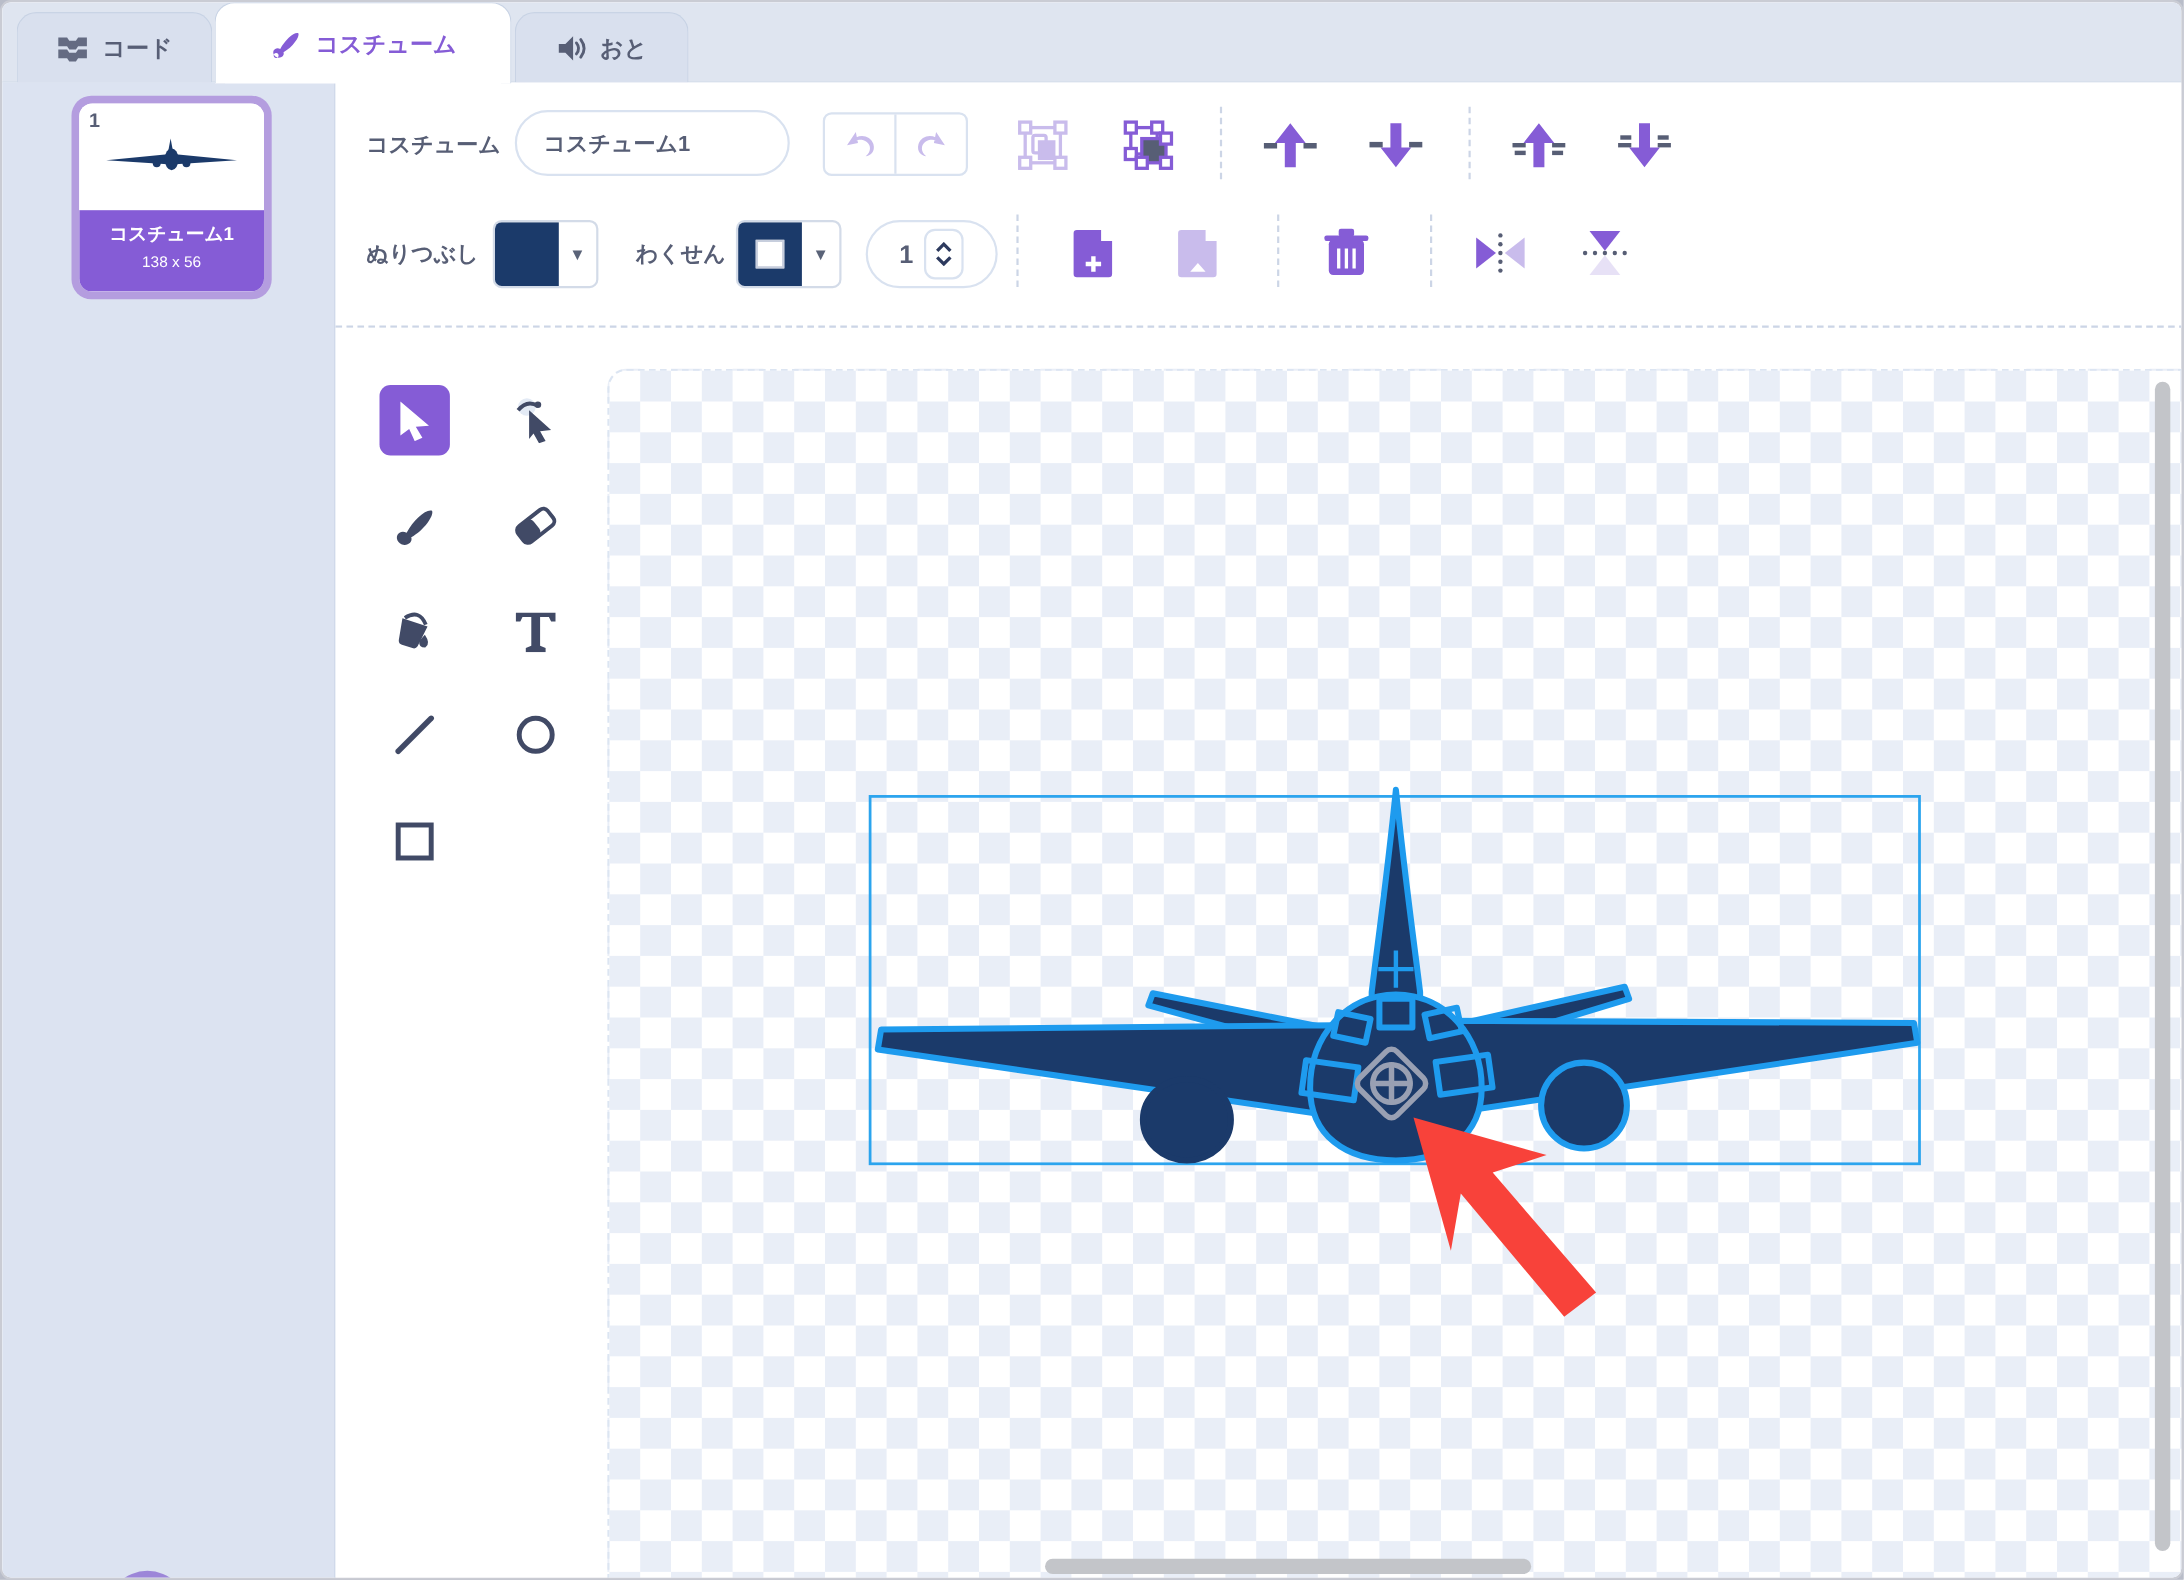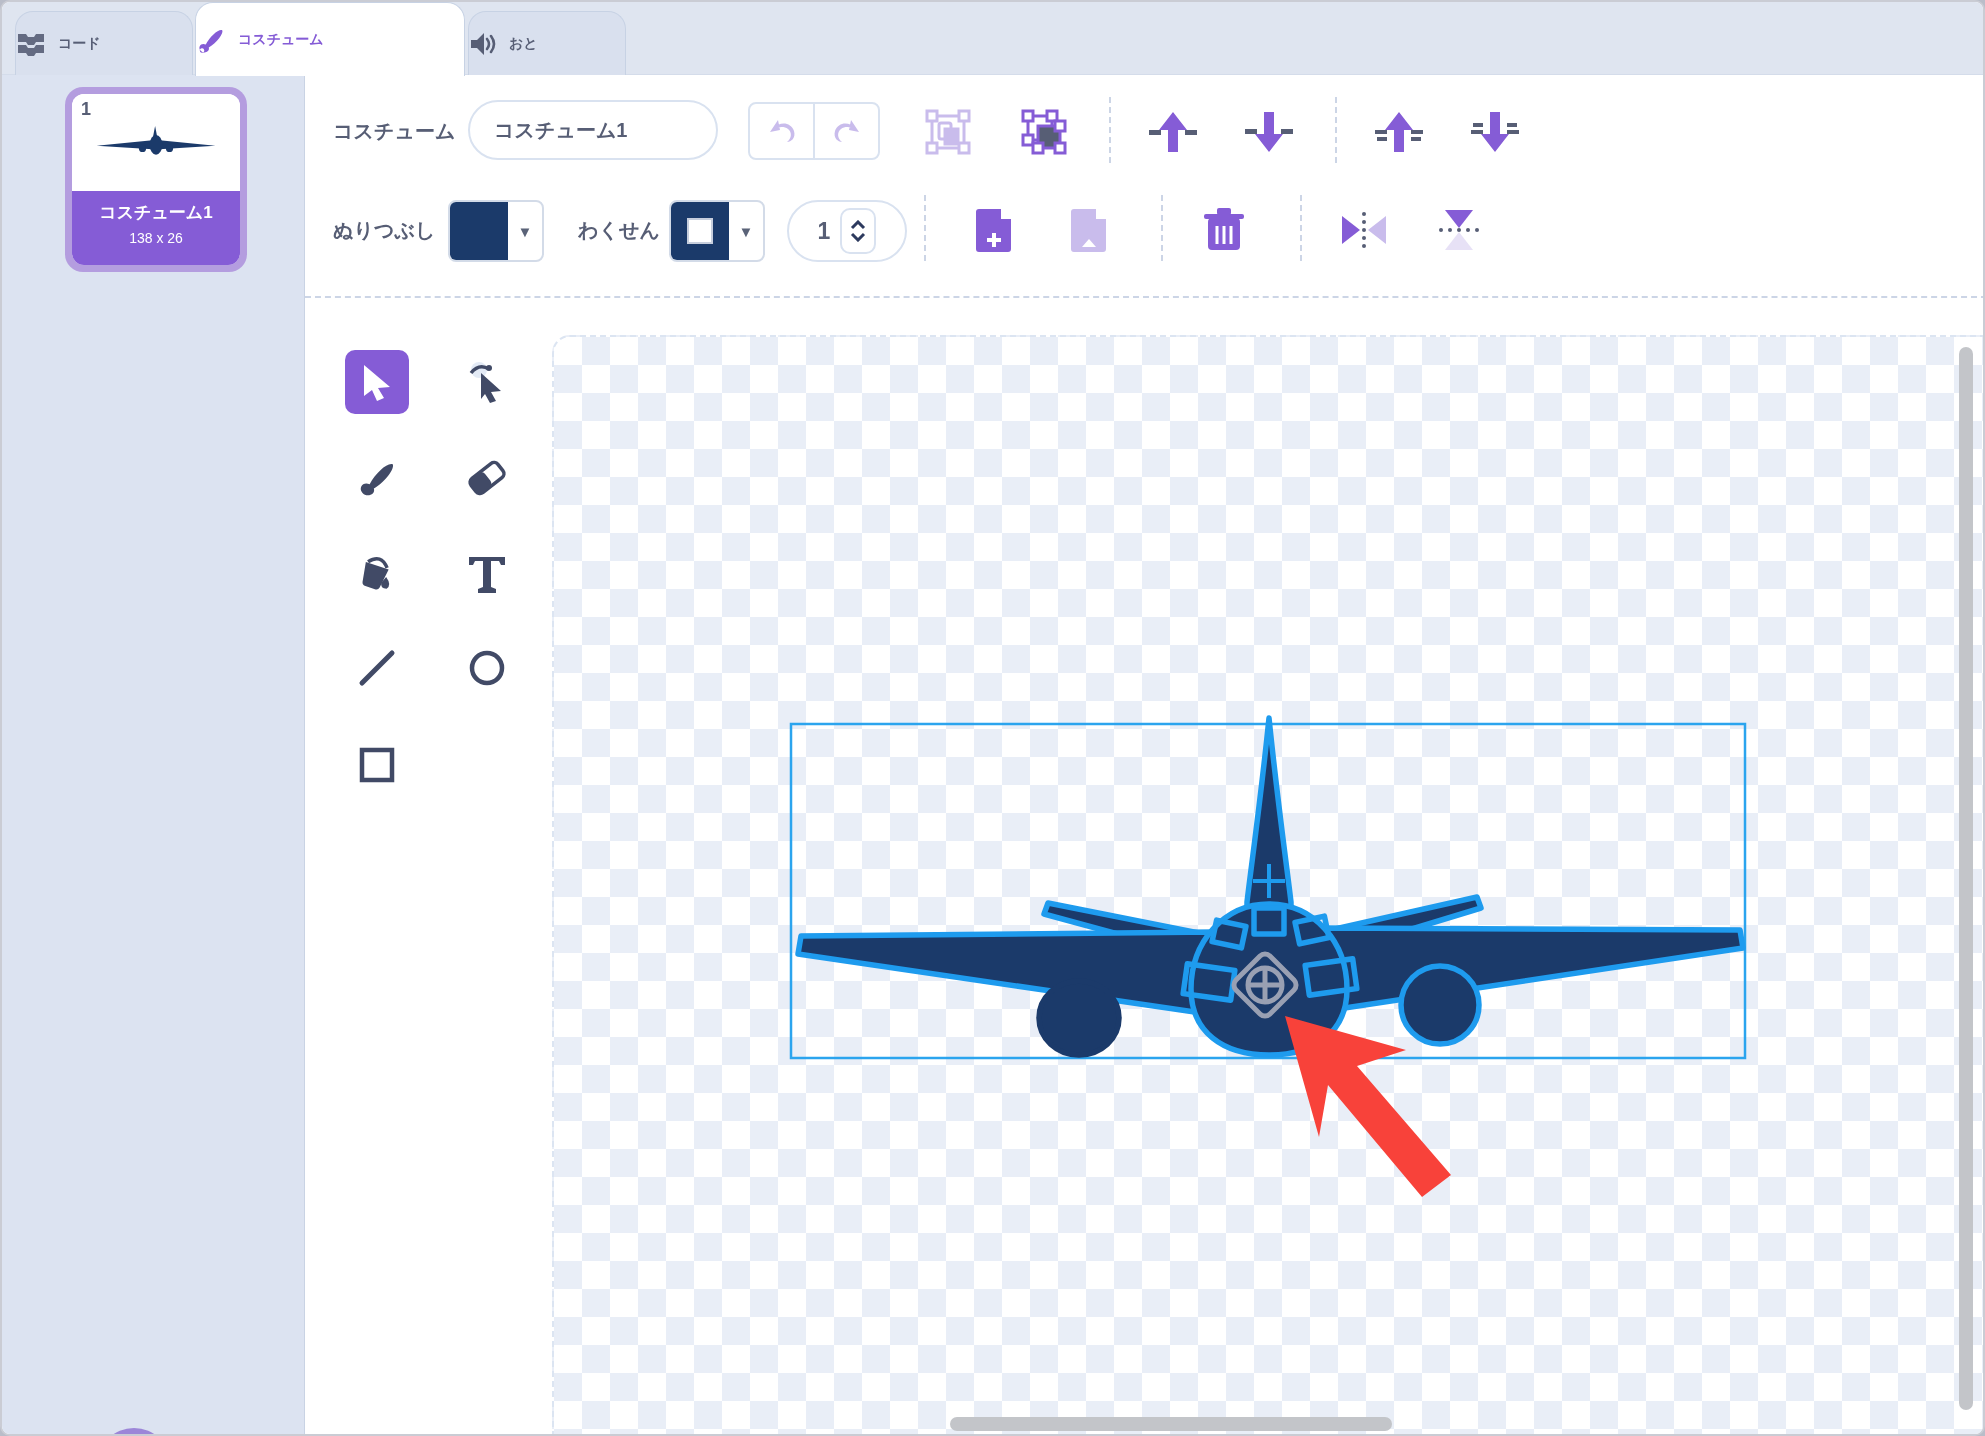--- a/index.html
+++ b/index.html
@@ -2,23 +2,23 @@
 <html style="--accent: #855cd6; --accent-light: #c9bcec; --text: #575e75; --navy: #1b3a6a; --plane-outline: #1e9bee; --sel: #2ba4ee; --arrow-red: #f8423a; --marker-gray: #99a0b3; --checker: #e9eef7; --sidebar-bg: #dce3f1; --tabbar-bg: #dfe5f0; --tab-bg: #d9e0ee; --border: #d9e2f0; --scrollbar: #c3c5c9;"><head>
 <meta charset="utf-8">
 <style>
   html,body{margin:0;padding:0;background:#b9bdc9;}
   *{box-sizing:border-box;font-family:"Liberation Sans","DejaVu Sans",sans-serif;}
   .app{position:relative;width:1985px;height:1436px;background:#fff;border:2px solid #caccd4;
        border-radius:10px;overflow:hidden;}
   
   .tabbar{position:absolute;left:0;top:0;width:100%;height:73px;background:var(--tabbar-bg);
           border-bottom:1px solid #d4dcea;}
-  .tab{position:absolute;display:flex;align-items:center;gap:12px;
+  .tab{position:absolute;display:flex;align-items:center;justify-content:center;gap:12px;
        border:1px solid #c7d2e4;border-bottom:none;border-radius:18px 18px 0 0;
-       font-size:14px;font-weight:bold;color:var(--text);background:var(--tab-bg);}
+       font-size:21px;font-weight:bold;color:var(--text);background:var(--tab-bg);}
   .tab.active{background:#fff;color:var(--accent);z-index:3;}
   .tab .ticon{display:flex;align-items:center;}
   
   .sidebar{position:absolute;left:0;top:73px;width:303px;height:1363px;background:var(--sidebar-bg);
            border-right:1px solid #c9d3e4;overflow:hidden;}
   .costume-card{position:absolute;left:63px;top:12px;width:182px;height:185px;background:#b49ddf;
                 border-radius:18px;padding:7px;}
   .costume-card-inner{width:100%;height:100%;border-radius:12px;overflow:hidden;background:#fff;
                       display:flex;flex-direction:column;}
   .costume-thumb{flex:1;position:relative;background:#fff;}
@@ -116,21 +116,21 @@
               <path d="M69,6 L72,22 L66,22 Z"></path>
               <path d="M4,28 L66,22 L74,22 L136,28 L74,32 L66,32 Z"></path>
               <ellipse cx="70" cy="27" rx="7" ry="11"></ellipse>
               <circle cx="55" cy="31" r="4"></circle>
               <circle cx="85" cy="31" r="4"></circle>
             </g>
           </svg>
         </div>
         <div class="costume-meta">
           <div class="costume-name">コスチューム1</div>
-          <div class="costume-size">138 x 26</div>
+          <div class="costume-size">138 x 56</div>
         </div>
       </div>
     </div>
     <div class="add-costume-btn"></div>
   </div>
 
   <div class="toolbar">
 
     <span class="tb-label" style="left:28px;top:43px;">コスチューム</span>
     <input class="name-input" value="コスチューム1" style="">

